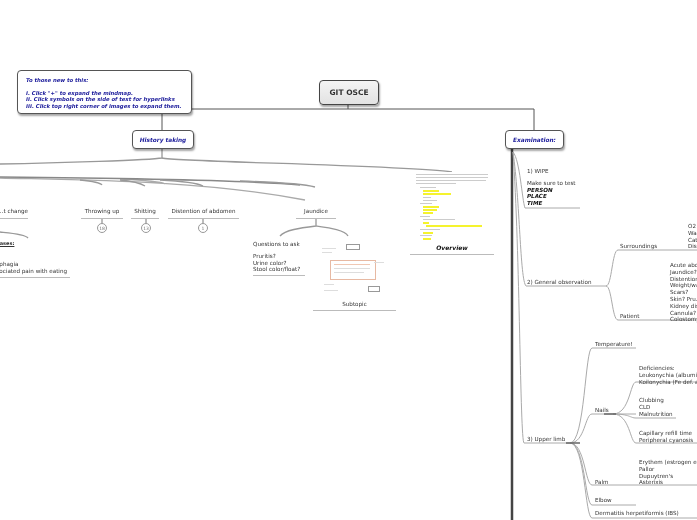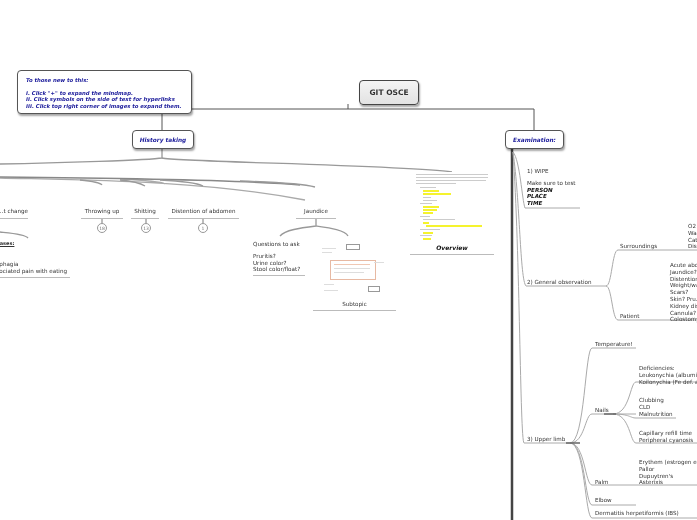--- a/index.html
+++ b/index.html
@@ -101,21 +101,21 @@
 </svg>
 
 <div class="box note" style="left:17px; top:70px; width:175px; height:44px;">
   <div>To those new to this:</div>
   <div style="height:6px"></div>
   <div>I. Click "+" to expand the mindmap.</div>
   <div>II. Click symbols on the side of text for hyperlinks</div>
   <div>III. Click top right corner of images to expand them.</div>
 </div>
 
-<div class="box root" style="left:319px; top:80px; width:58px; height:23px;margin-left:40px;">
+<div class="box root" style="left:319px; top:80px; width:58px; height:23px;">
   <span>GIT OSCE</span>
 </div>
 
 <div class="box branch" style="left:132px; top:130px; width:60px; height:17px;">
   <span>History taking</span>
 </div>
 
 <div class="box branch" style="left:505px; top:130px; width:57px; height:17px;">
   <span>Examination:</span>
 </div>

